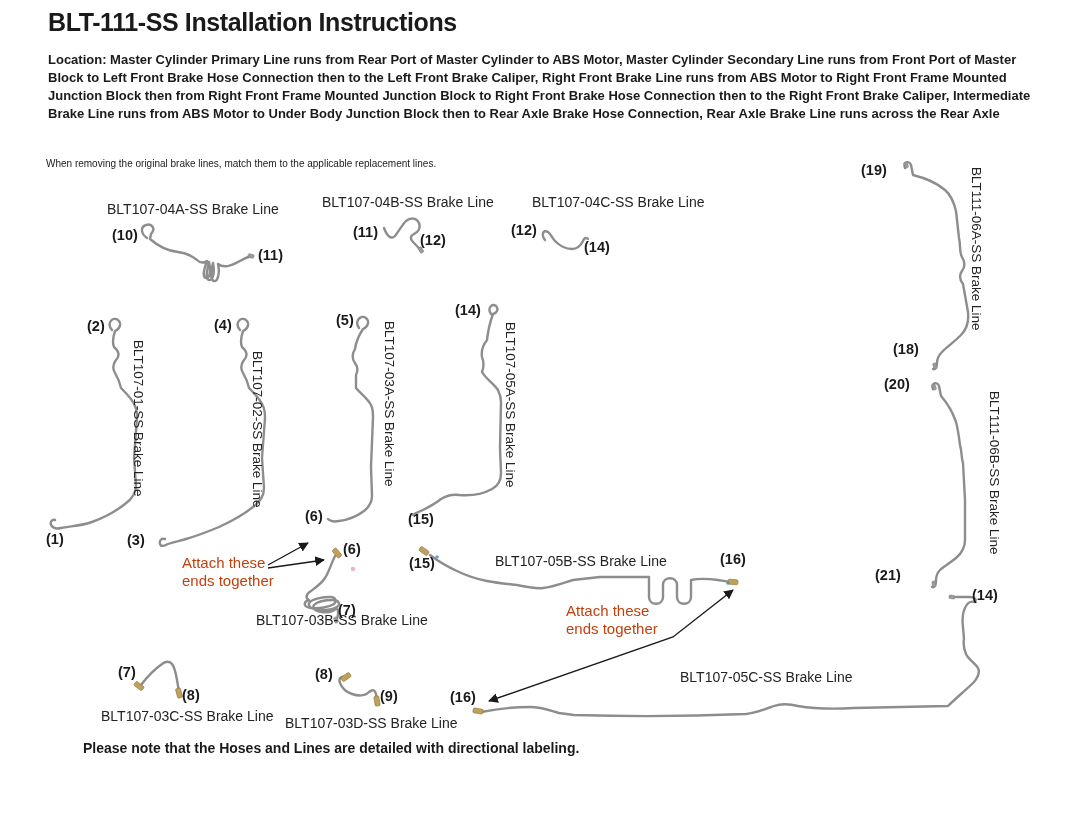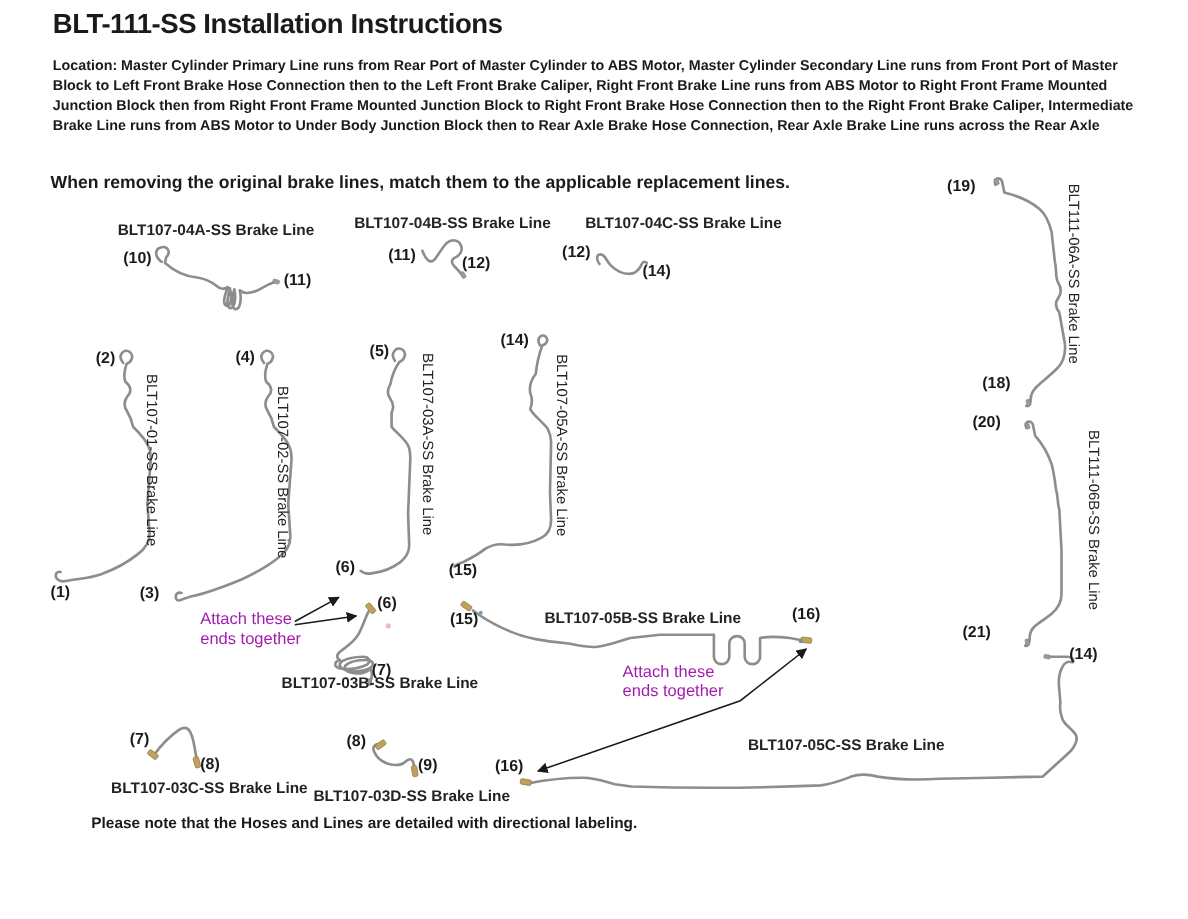--- a/index.html
+++ b/index.html
@@ -2,25 +2,25 @@
 <html style="--line_gray: #8d8d8d; --fitting_gold: #c1a05a; --text_black: #1a1a1a;"><head>
 <meta charset="utf-8">
 <style>
   html,body{margin:0;padding:0;background:#fff;}
   .page{position:relative;width:1080px;height:835px;background:#ffffff;
         font-family:"Liberation Sans",sans-serif;color:var(--text_black,#1a1a1a);overflow:hidden;}
   .abs{position:absolute;}
   .title{font-size:25px;font-weight:bold;letter-spacing:-0.4px;white-space:nowrap;}
   .loc{font-size:13px;font-weight:bold;line-height:18px;}
   .loc div{white-space:nowrap;}
-  .instr{font-size:16px;font-weight:bold;white-space:nowrap;}
-  .plabel{font-size:14px;color:#232323;white-space:nowrap;font-weight:bold;}
+  .instr{font-size:10px;font-weight:normal;white-space:nowrap;}
+  .plabel{font-size:14px;color:#232323;white-space:nowrap;}
   .vlabel{writing-mode:vertical-rl;text-orientation:mixed;font-size:13.5px;color:#232323;white-space:nowrap;}
   .callout{font-size:14.5px;font-weight:bold;white-space:nowrap;}
-  .attach{font-size:15px;line-height:18px;color:#a21caf;}
+  .attach{font-size:15px;line-height:18px;color:#c2410c;}
   .fnote{font-size:14px;font-weight:bold;white-space:nowrap;}
   svg.diagram{position:absolute;left:0;top:0;width:1080px;height:835px;}
   svg.diagram path.line{fill:none;stroke:var(--line_gray,#8d8d8d);stroke-width:2.4;stroke-linecap:round;stroke-linejoin:round;}
   svg.diagram path.arrow{fill:none;stroke:#1a1a1a;stroke-width:1.4;}
 </style>
 </head>
 <body>
 
 <div class="page">
 

